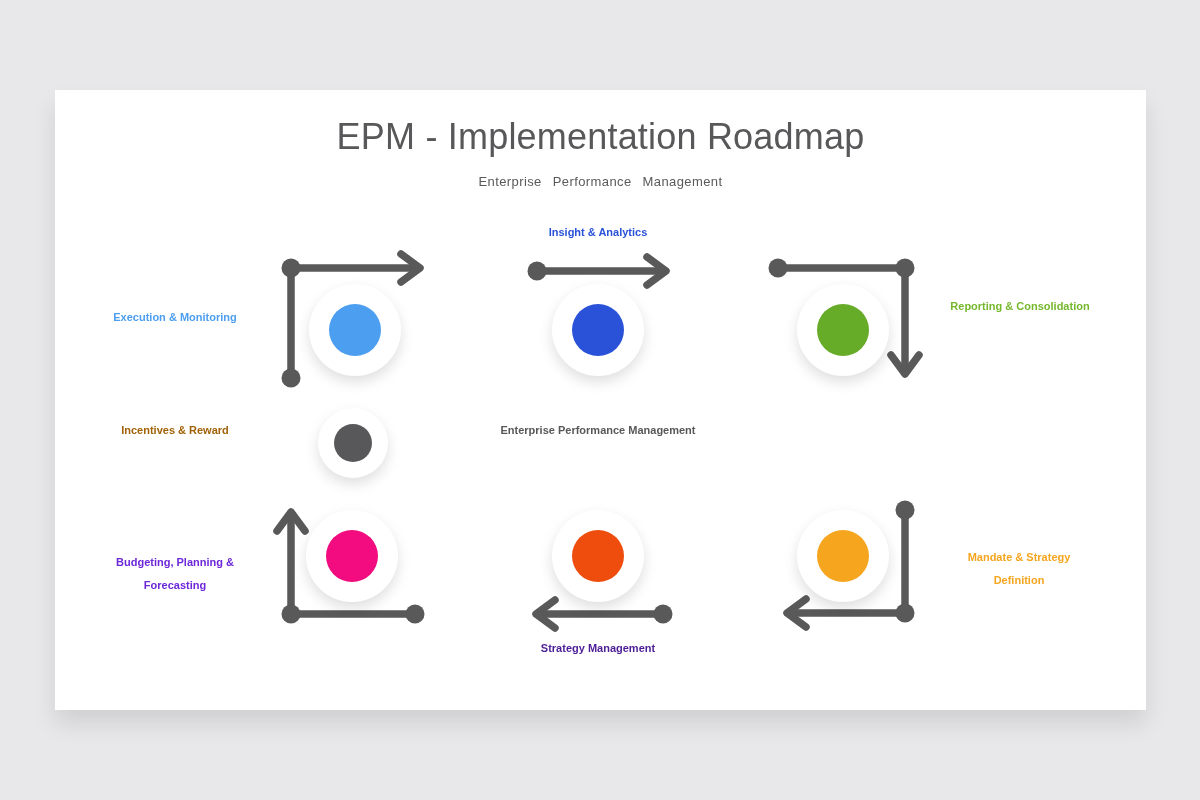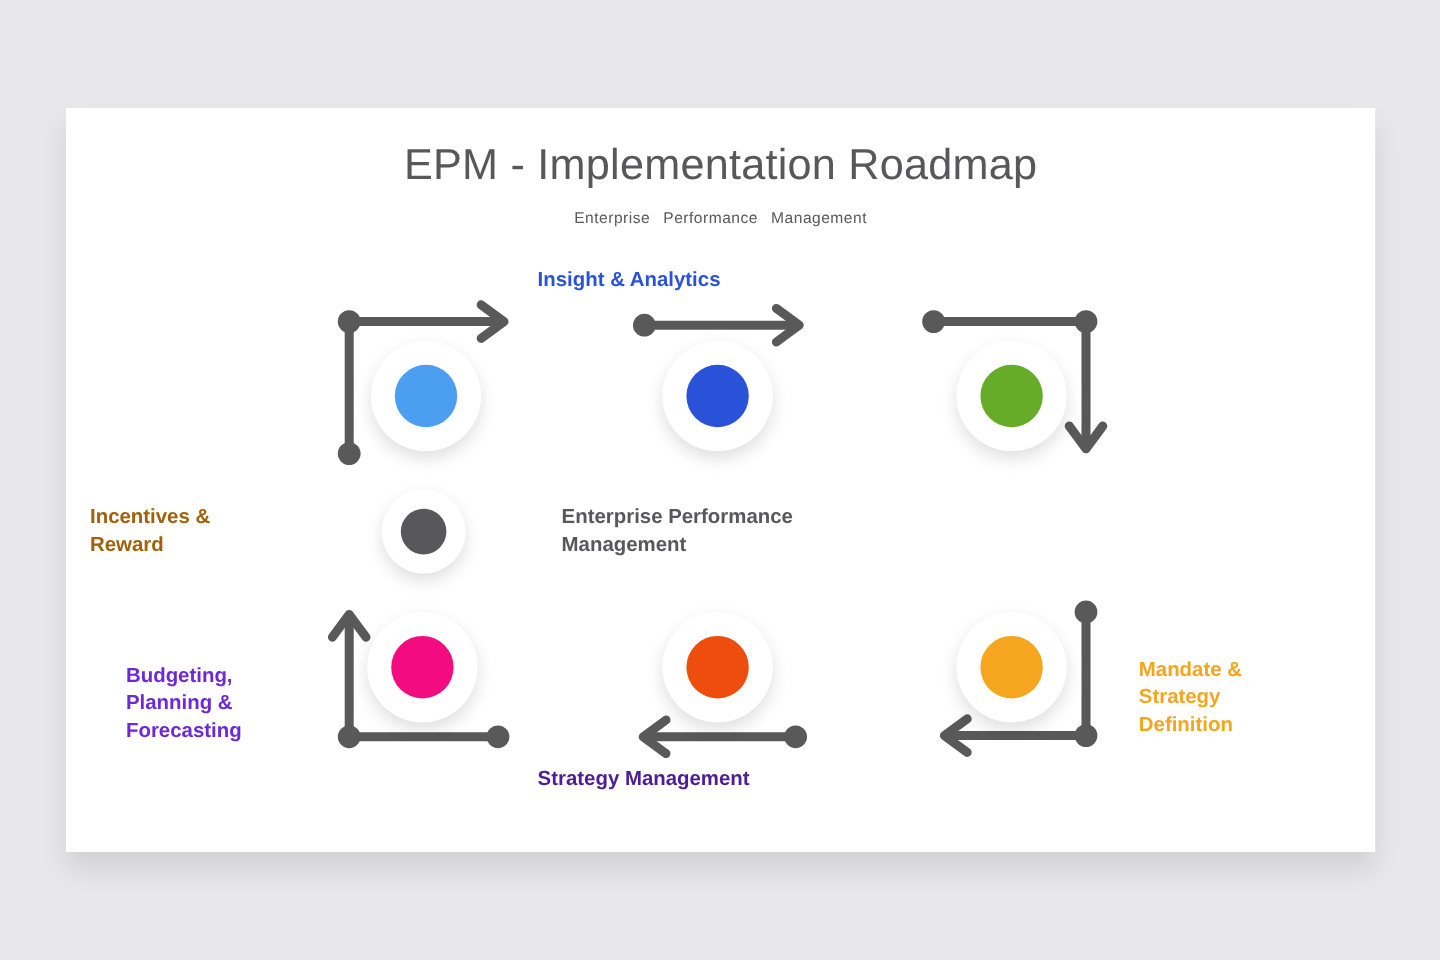--- a/index.html
+++ b/index.html
@@ -33,21 +33,22 @@
     box-shadow: 0 6px 14px rgba(0,0,0,0.13);
   }
   .node-circle .dot {
     position: absolute; left: 20px; top: 20px;
     width: 52px; height: 52px; border-radius: 50%;
   }
   .node-circle.small { width: 70px; height: 70px; }
   .node-circle.small .dot { left: 16px; top: 16px; width: 38px; height: 38px; }
   .label {
     position: absolute;
-    font-weight: bold; font-size: 17px; line-height: 23px;
+    font-weight: bold; font-size: 11px; line-height: 23px;
+    text-align: center;
   }
   .arrow-svg { position: absolute; overflow: visible; }
 </style>
 </head>
 <body style="background: rgb(232, 232, 234);">
 
 <div class="card" style="background: rgb(255, 255, 255);">
 
   <div class="title" style="color: rgb(88, 88, 90);">EPM - Implementation Roadmap</div>
   <div class="subtitle" style="color: rgb(90, 90, 92);">Enterprise Performance Management</div>
@@ -119,22 +120,28 @@
   <div class="node-circle" style="left:251px; top:420px;">
     <div class="dot" style="background: rgb(242, 12, 128);"></div>
   </div>
   <div class="node-circle" style="left:497px; top:420px;">
     <div class="dot" style="background: rgb(238, 77, 14);"></div>
   </div>
   <div class="node-circle" style="left:742px; top:420px;">
     <div class="dot" style="background: rgb(245, 165, 30);"></div>
   </div>
 
+  <div class="label" style="left:20px; top:216px; width:200px;">
+    <span style="display: inline-block; width: 140px; color: rgb(76, 158, 240);">Execution &amp; Monitoring</span>
+  </div>
   <div class="label" style="left:393px; top:131px; width:300px;">
     <span style="color: rgb(42, 82, 216);">Insight &amp; Analytics</span>
+  </div>
+  <div class="label" style="left:865px; top:205px; width:200px;">
+    <span style="display: inline-block; width: 145px; color: rgb(118, 184, 45);">Reporting &amp; Consolidation</span>
   </div>
   <div class="label" style="left:20px; top:329px; width:200px;">
     <span style="display: inline-block; width: 140px; color: #a16207;">Incentives &amp; Reward</span>
   </div>
   <div class="label" style="left:413px; top:329px; width:260px;">
     <span style="display: inline-block; width: 230px; color: rgb(88, 88, 90);">Enterprise Performance Management</span>
   </div>
   <div class="label" style="left:50px; top:433px; width:140px;">
     <span style="display: inline-block; width: 120px; color: #6d28d9; margin-top: 28px;">Budgeting, Planning &amp; Forecasting</span>
   </div>

